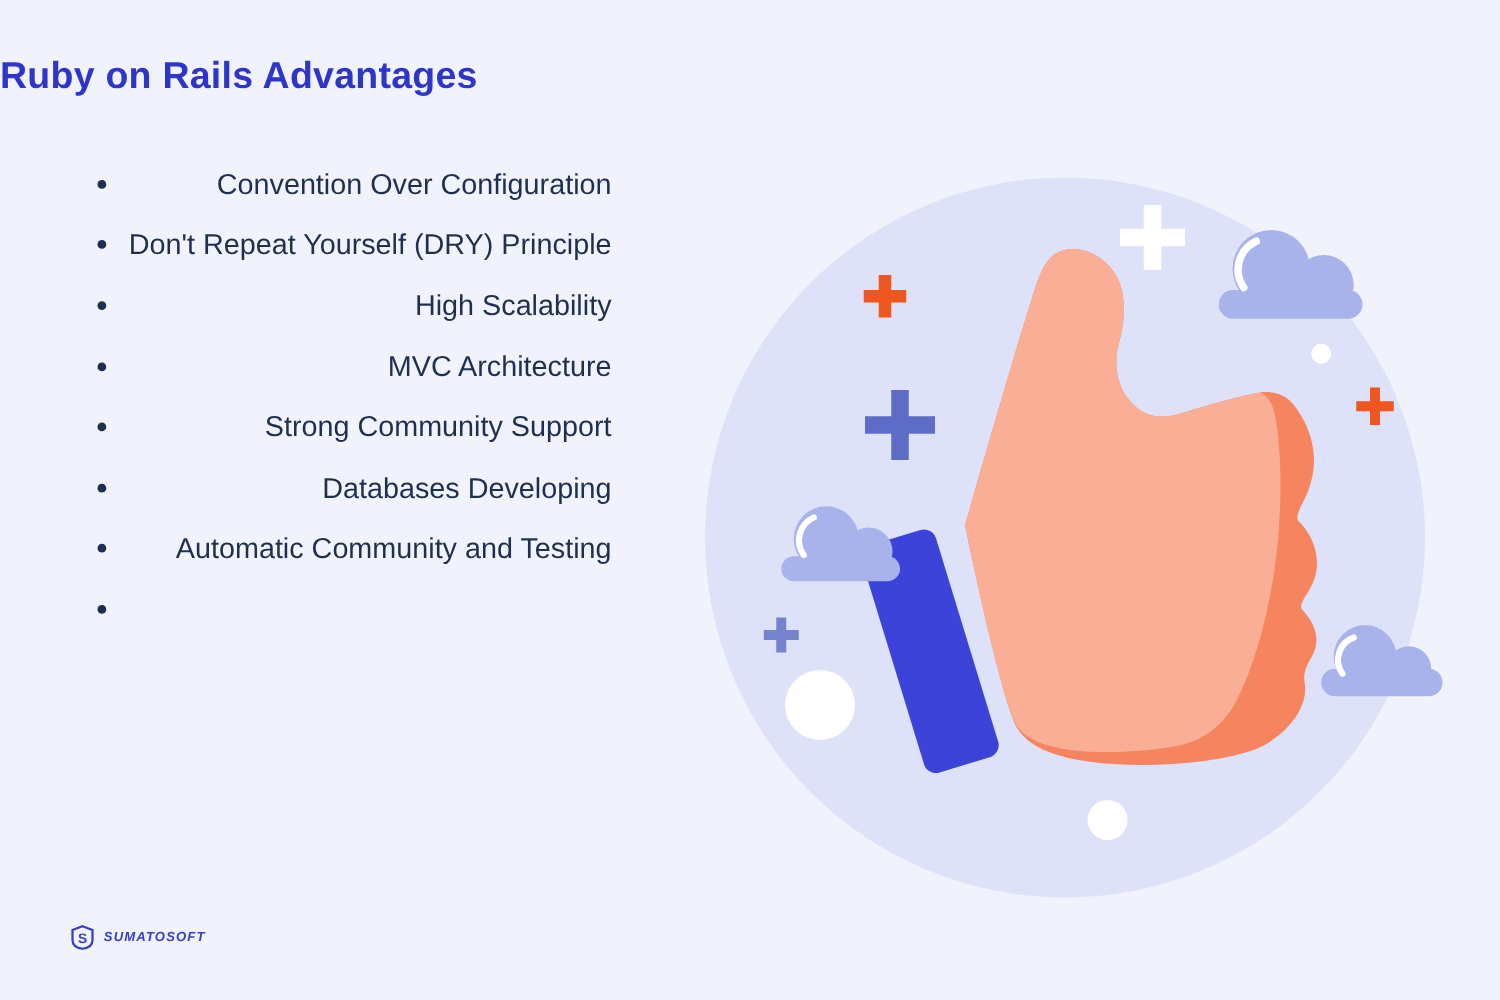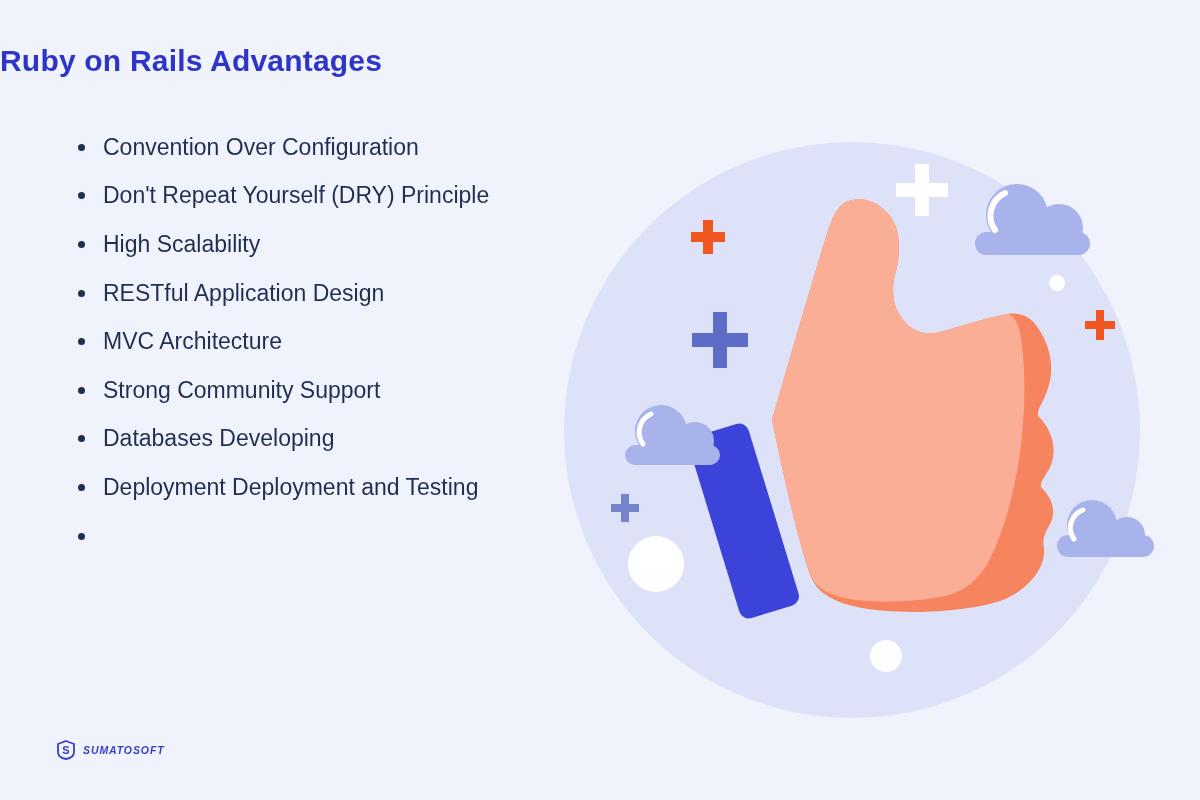--- a/index.html
+++ b/index.html
@@ -12,21 +12,21 @@
     position:absolute;left:0;top:44px;width:1200px;
     text-align:left;
     font-size:30px;font-weight:bold;letter-spacing:.2px;
     color:#2E35C9;
   }
   .adv-list{
     position:absolute;left:78px;top:123px;margin:0;padding:0;list-style:none;
   }
   .adv-list li{
     display:flex;align-items:center;height:48.6px;
-    font-size:23px;color:#1E2F4F;
+    font-size:23px;color:#1E2F4F;justify-content:space-between;
   }
   .bullet{
     width:7px;height:7px;border-radius:50%;background:#1E2F4F;
     margin-right:18px;flex:0 0 auto;
   }
   .illustration{position:absolute;left:560px;top:120px;width:640px;height:640px;}
   .brand{
     position:absolute;left:56px;top:739px;height:22px;
     display:flex;align-items:center;gap:7px;
   }
@@ -47,37 +47,33 @@
   <li>
       <span class="bullet"></span>
       <span>Don't Repeat Yourself (DRY) Principle</span>
     </li>
   <li>
       <span class="bullet"></span>
       <span>High Scalability</span>
     </li>
   <li>
       <span class="bullet"></span>
-      <span>RESTful Application Design</span>
-    </li>
-  <li>
-      <span class="bullet"></span>
       <span>MVC Architecture</span>
     </li>
   <li>
       <span class="bullet"></span>
       <span>Strong Community Support</span>
     </li>
   <li>
       <span class="bullet"></span>
       <span>Databases Developing</span>
     </li>
   <li>
       <span class="bullet"></span>
-      <span>Deployment Deployment and Testing</span>
+      <span>Automatic Community and Testing</span>
     </li>
   <li>
       <span class="bullet"></span>
     </li>
 </ul>
 
 <svg class="illustration" viewBox="0 0 640 640" xmlns="http://www.w3.org/2000/svg">
 
   <circle cx="292" cy="310" r="288" fill="#DEE2F8"></circle>
 

